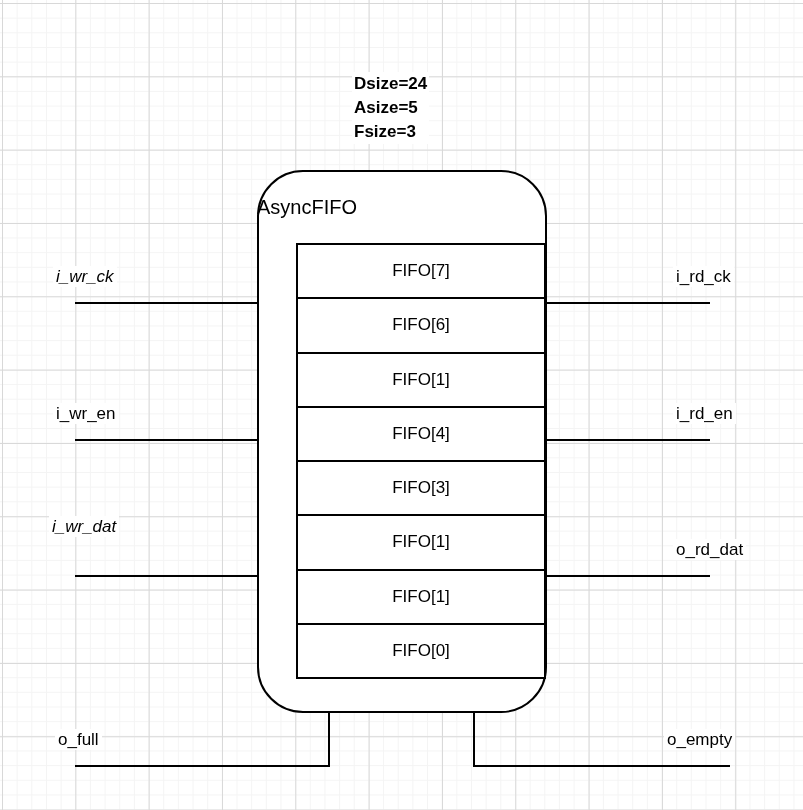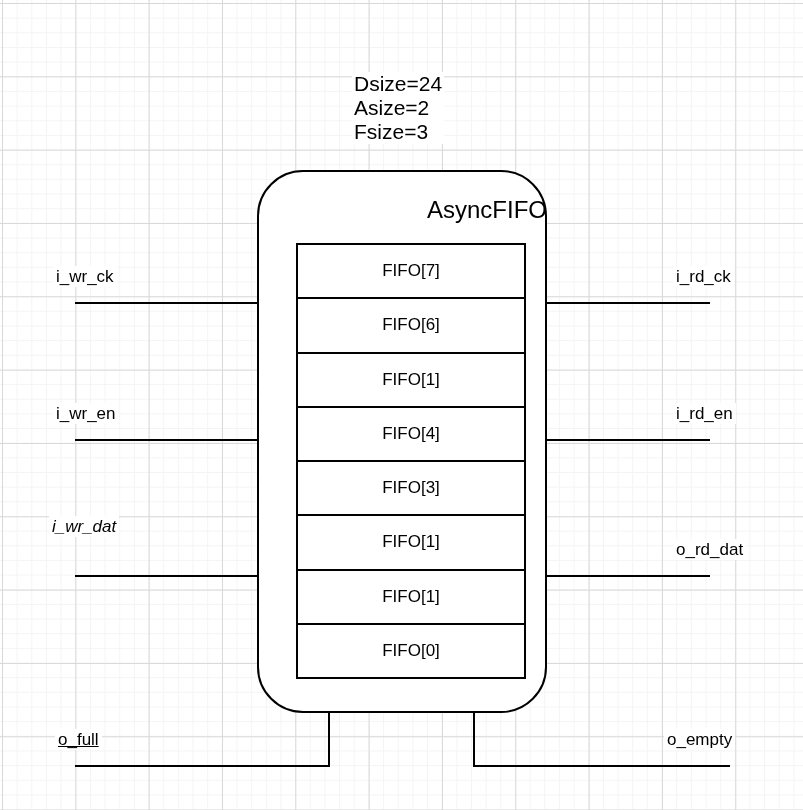--- a/index.html
+++ b/index.html
@@ -19,50 +19,51 @@
       linear-gradient(#f4f4f4 1px, transparent 1px),
       linear-gradient(90deg, #f4f4f4 1px, transparent 1px);
     background-size: 73.33px 73.33px, 73.33px 73.33px, 14.667px 14.667px, 14.667px 14.667px;
     background-position: 2px 3px, 2px 3px, 2px 3px, 2px 3px;
     color: #000000;
   }
   .params {
     position: absolute;
     left: 352px;
     top: 72px;
-    font-size: 21px;
+    font-size: 17px;
     line-height: 24px;
     white-space: nowrap;
     background: #ffffff;
     padding: 0 2px;
+    font-weight: bold;
   }
   .block {
     position: absolute;
     left: 257px;
     top: 170px;
     width: 290px;
     height: 543px;
     box-sizing: border-box;
     border: 2px solid #000000;
     border-radius: 46px;
     background: #ffffff;
   }
   .block-title {
     position: absolute;
     left: 257px;
     top: 196px;
     width: 290px;
-    text-align: right;
-    font-size: 24px;
+    text-align: left;
+    font-size: 20px;
   }
   .stack {
     position: absolute;
     left: 296px;
     top: 243px;
-    width: 230px;
+    width: 250px;
     height: 436px;
     box-sizing: border-box;
     border: 2px solid #000000;
     background: #ffffff;
     display: flex;
     flex-direction: column;
   }
   .cell {
     flex: 1;
     display: flex;
@@ -91,21 +92,21 @@
     padding: 0 3px;
   }
 </style>
 </head>
 <body>
 
 <div class="canvas">
 
   <div class="params">
     <div>Dsize=24</div>
-    <div>Asize=2</div>
+    <div>Asize=5</div>
     <div>Fsize=3</div>
   </div>
 
   <div class="block"></div>
   <div class="block-title">AsyncFIFO</div>
 
   <div class="stack">
     <div class="cell">FIFO[7]</div>
     <div class="cell">FIFO[6]</div>
     <div class="cell">FIFO[1]</div>
@@ -122,24 +123,24 @@
 
   <div class="hline" style="left:547px; top:302px; width:163px;"></div>
   <div class="hline" style="left:547px; top:439px; width:163px;"></div>
   <div class="hline" style="left:547px; top:575px; width:163px;"></div>
 
   <div class="vline" style="left:328px; top:711px; height:56px;"></div>
   <div class="hline" style="left:75px; top:765px; width:255px;"></div>
   <div class="vline" style="left:473px; top:711px; height:56px;"></div>
   <div class="hline" style="left:473px; top:765px; width:257px;"></div>
 
-  <div class="plabel" style="left:53px; top:266px;">i_wr_ck</div>
+  <div class="plabel" style="left:53px; top:266px;font-style:italic;">i_wr_ck</div>
   <div class="plabel" style="left:53px; top:403px;text-align:right;">i_wr_en</div>
   <div class="plabel" style="left:49px; top:516px;font-style:italic;">i_wr_dat</div>
 
   <div class="plabel" style="left:673px; top:266px;">i_rd_ck</div>
   <div class="plabel" style="left:673px; top:403px;">i_rd_en</div>
   <div class="plabel" style="left:673px; top:539px;">o_rd_dat</div>
 
-  <div class="plabel" style="left:55px; top:729px;text-decoration:underline;">o_full</div>
+  <div class="plabel" style="left:55px; top:729px;">o_full</div>
   <div class="plabel" style="left:664px; top:729px;">o_empty</div>
 
 </div>
 
 </body></html>

